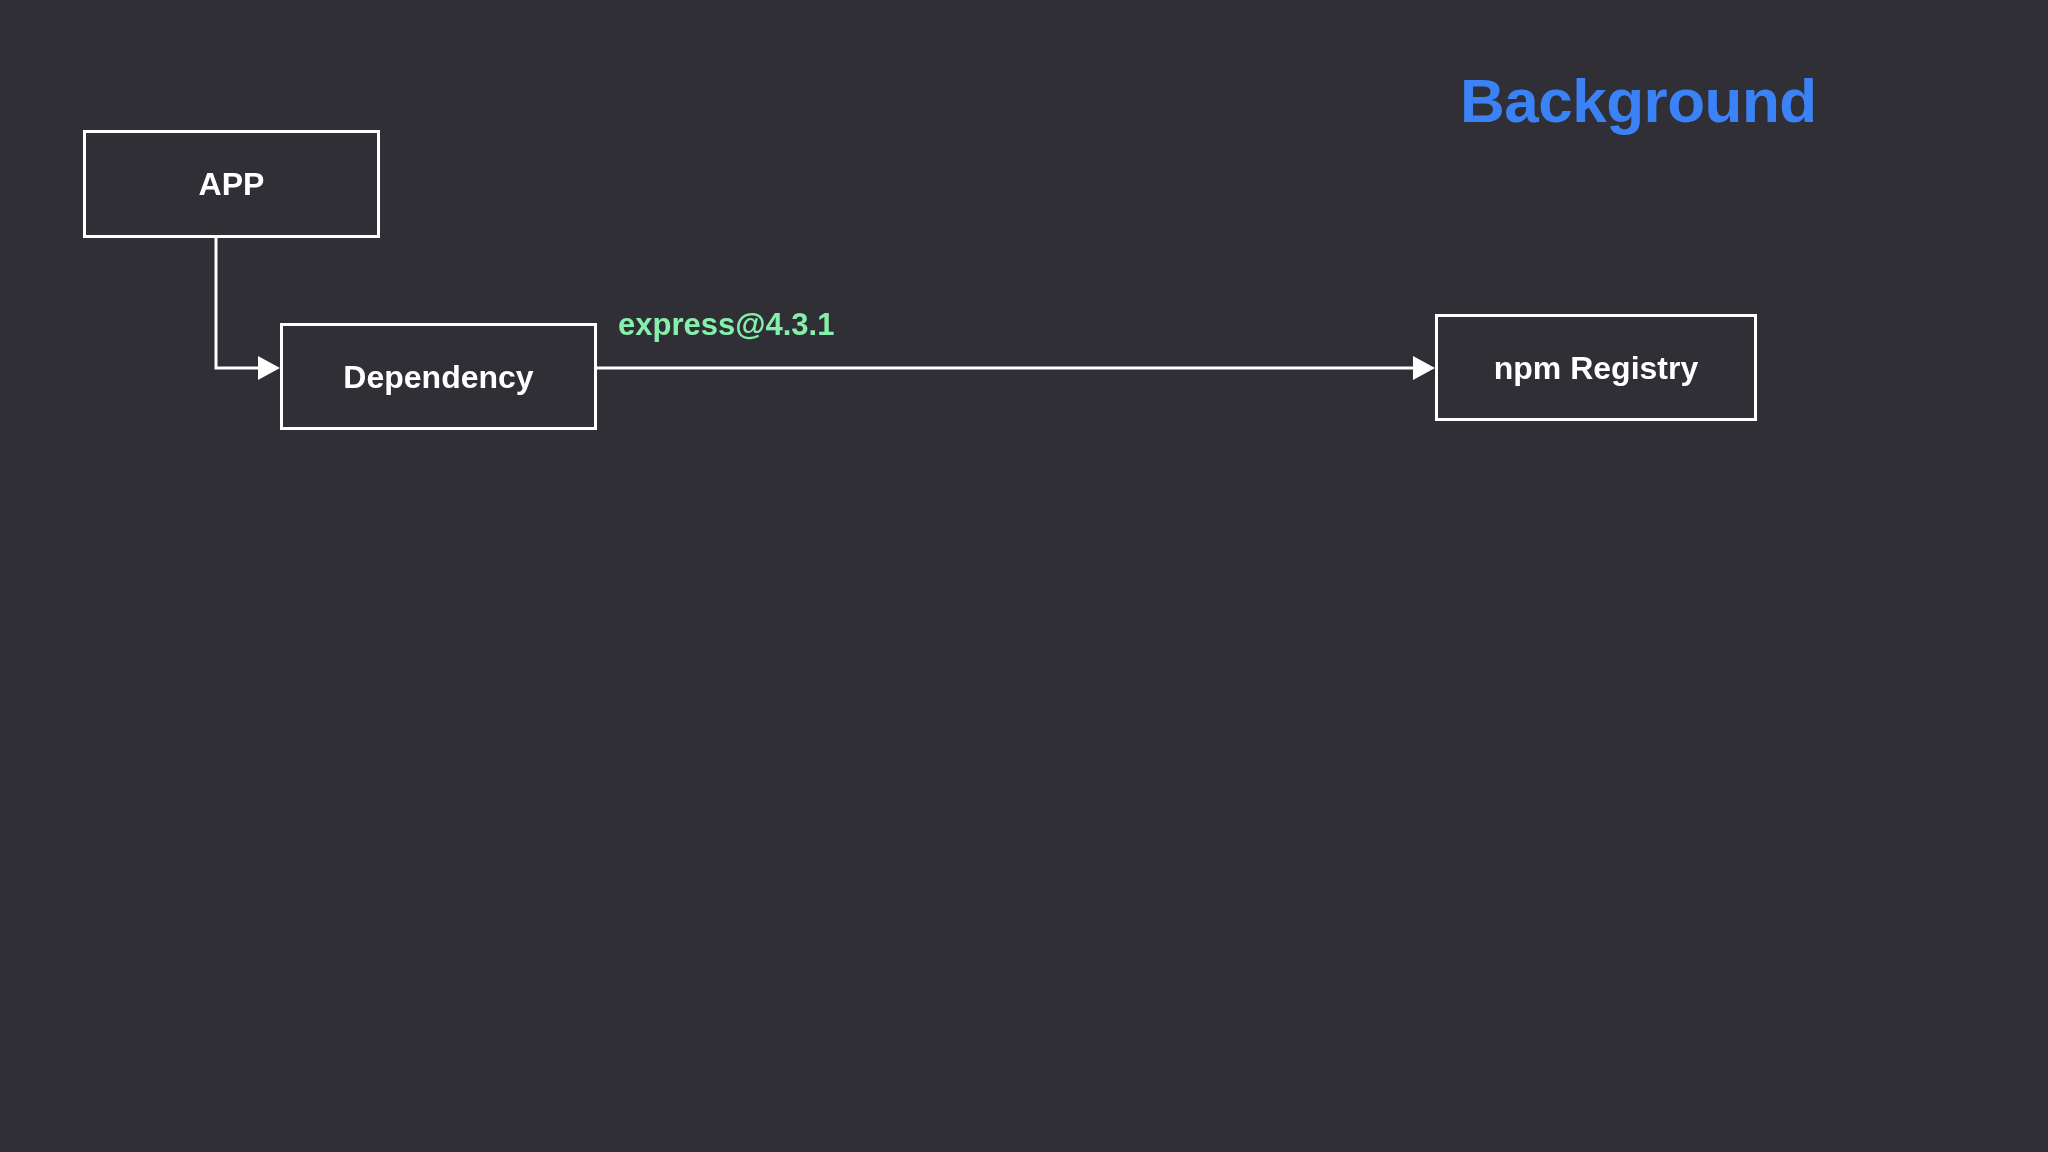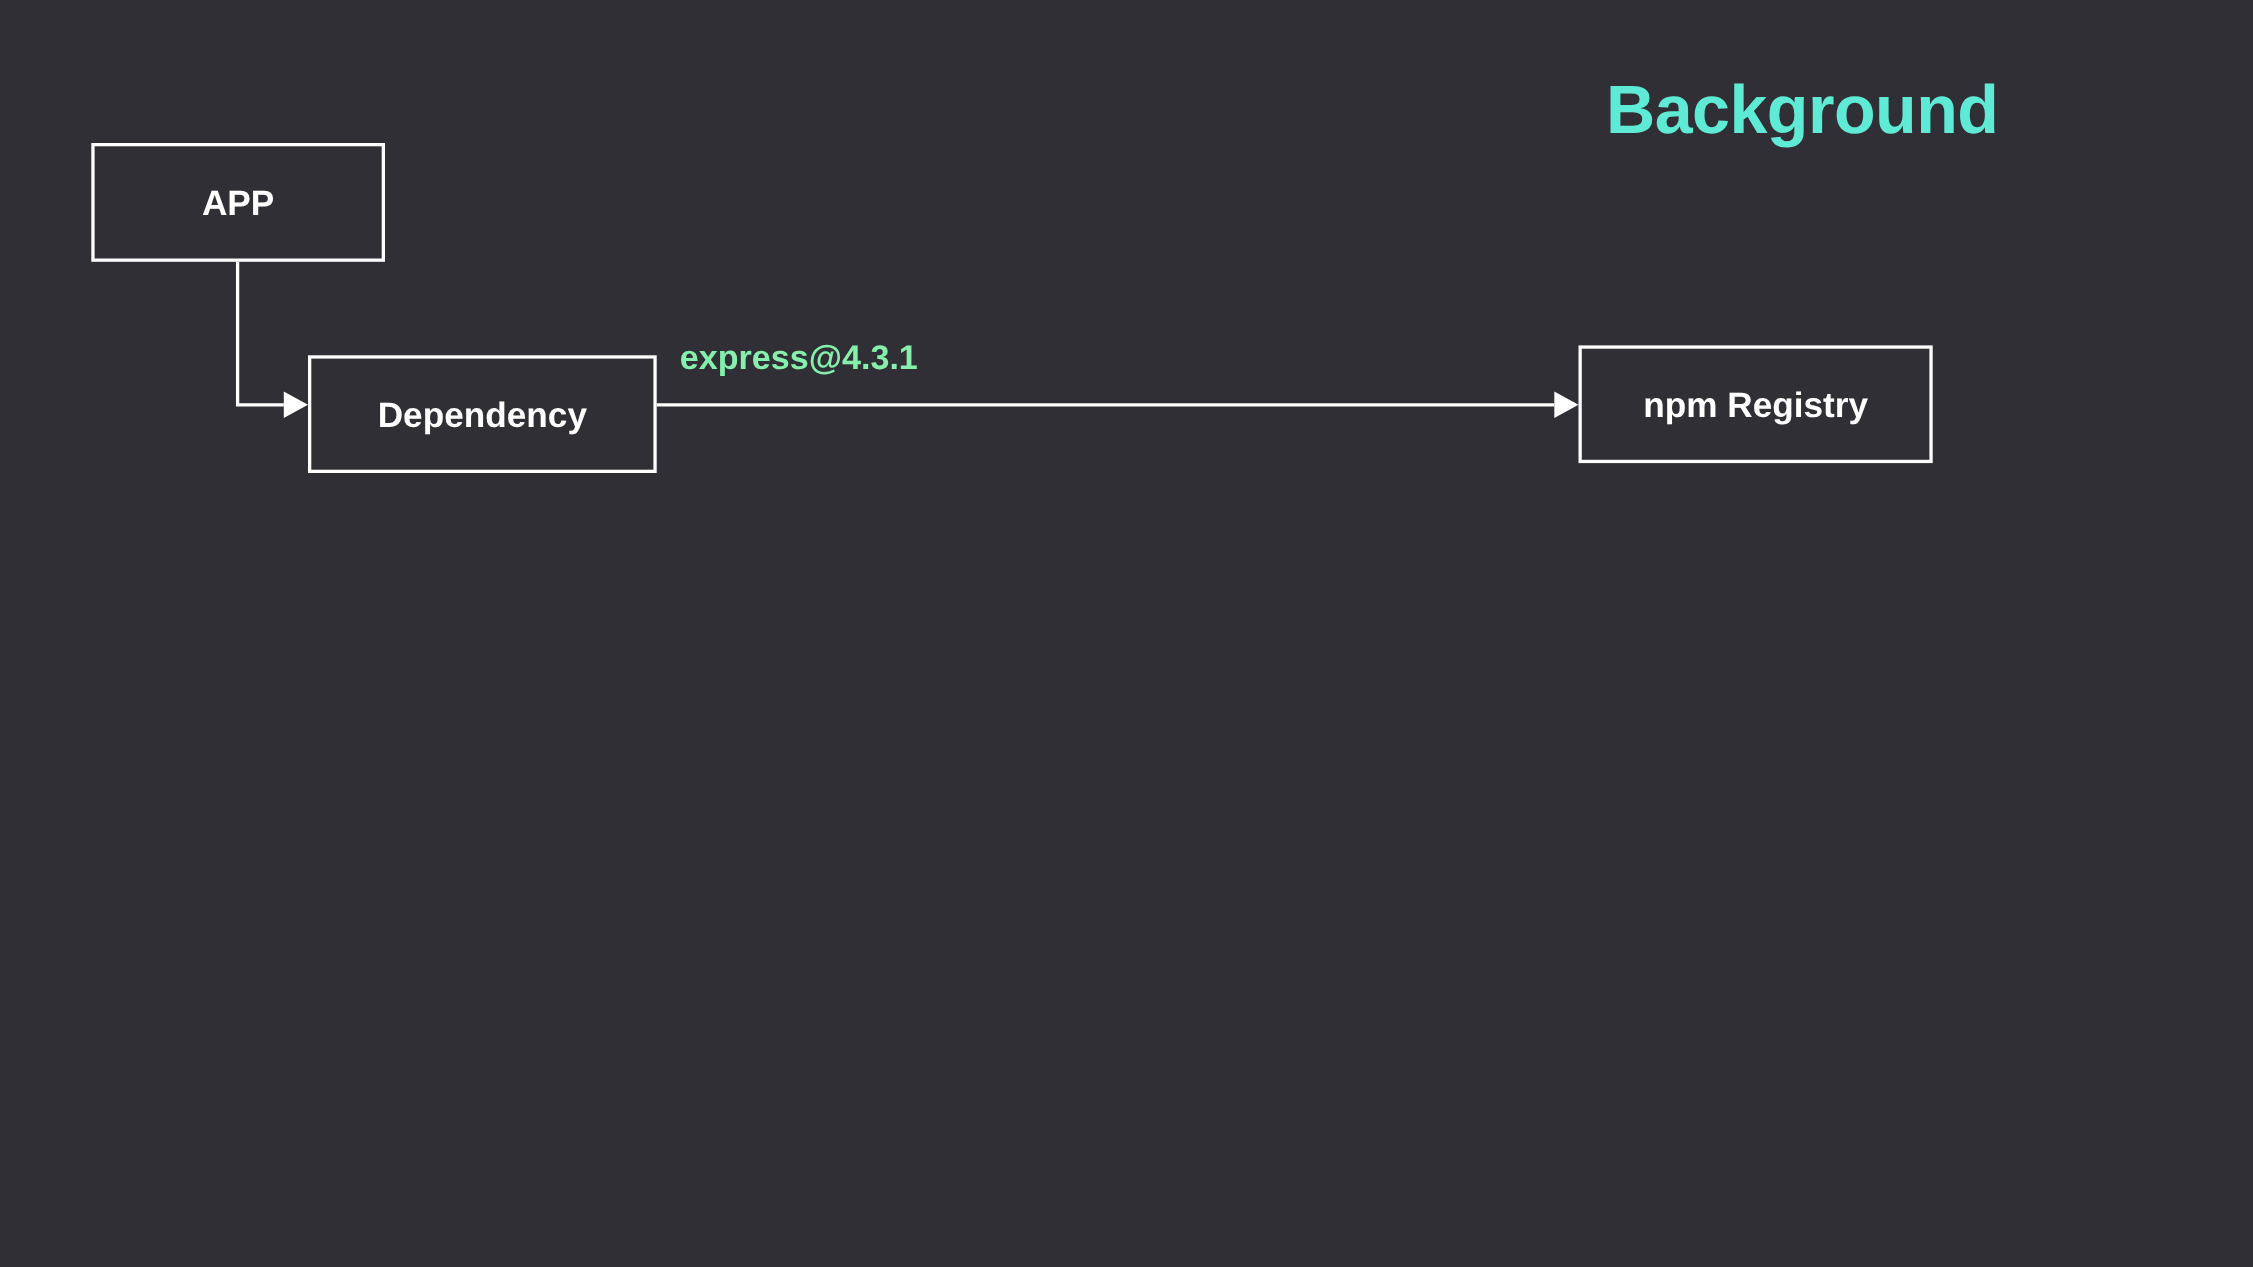--- a/index.html
+++ b/index.html
@@ -23,21 +23,21 @@
     background: #2f2f35;
   }
 
   
   .slide-title {
     position: absolute;
     left: 1460px;
     top: 70px;
     width: 440px;
     text-align: left;
-    color: #5eead4;
+    color: #3b82f6;
     font-family: "Liberation Sans", sans-serif;
     font-size: 62px;
     font-weight: bold;
     letter-spacing: -0.5px;
     line-height: 1;
     white-space: nowrap;
   }
 
   
   .diagram-svg {
@@ -65,21 +65,21 @@
     font-size: 32px;
     font-weight: bold;
     line-height: 1;
     white-space: nowrap;
     letter-spacing: 0px;
   }
 
   #node-app {
     left: 83px;
     top: 130px;
-    width: 267px;
+    width: 297px;
     height: 108px;
   }
   #node-dependency {
     left: 280px;
     top: 323px;
     width: 317px;
     height: 107px;
   }
   #node-registry {
     left: 1435px;

